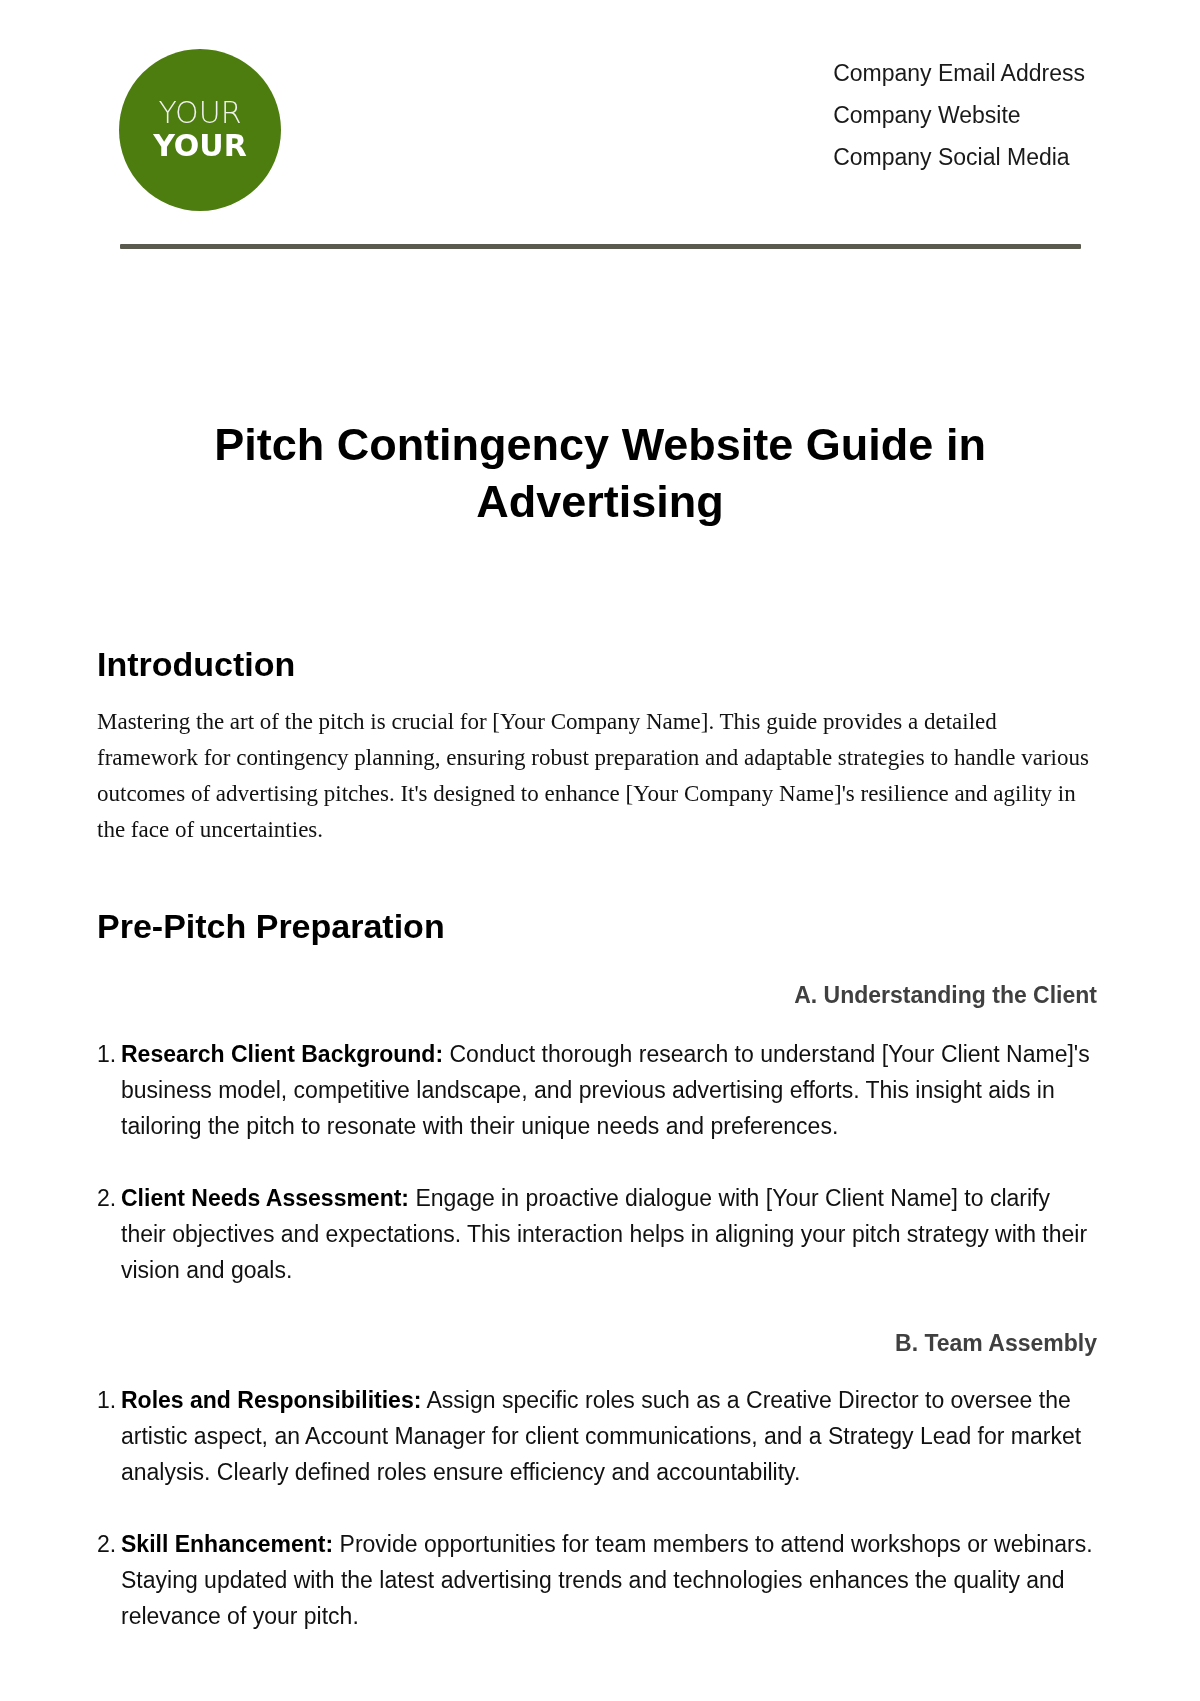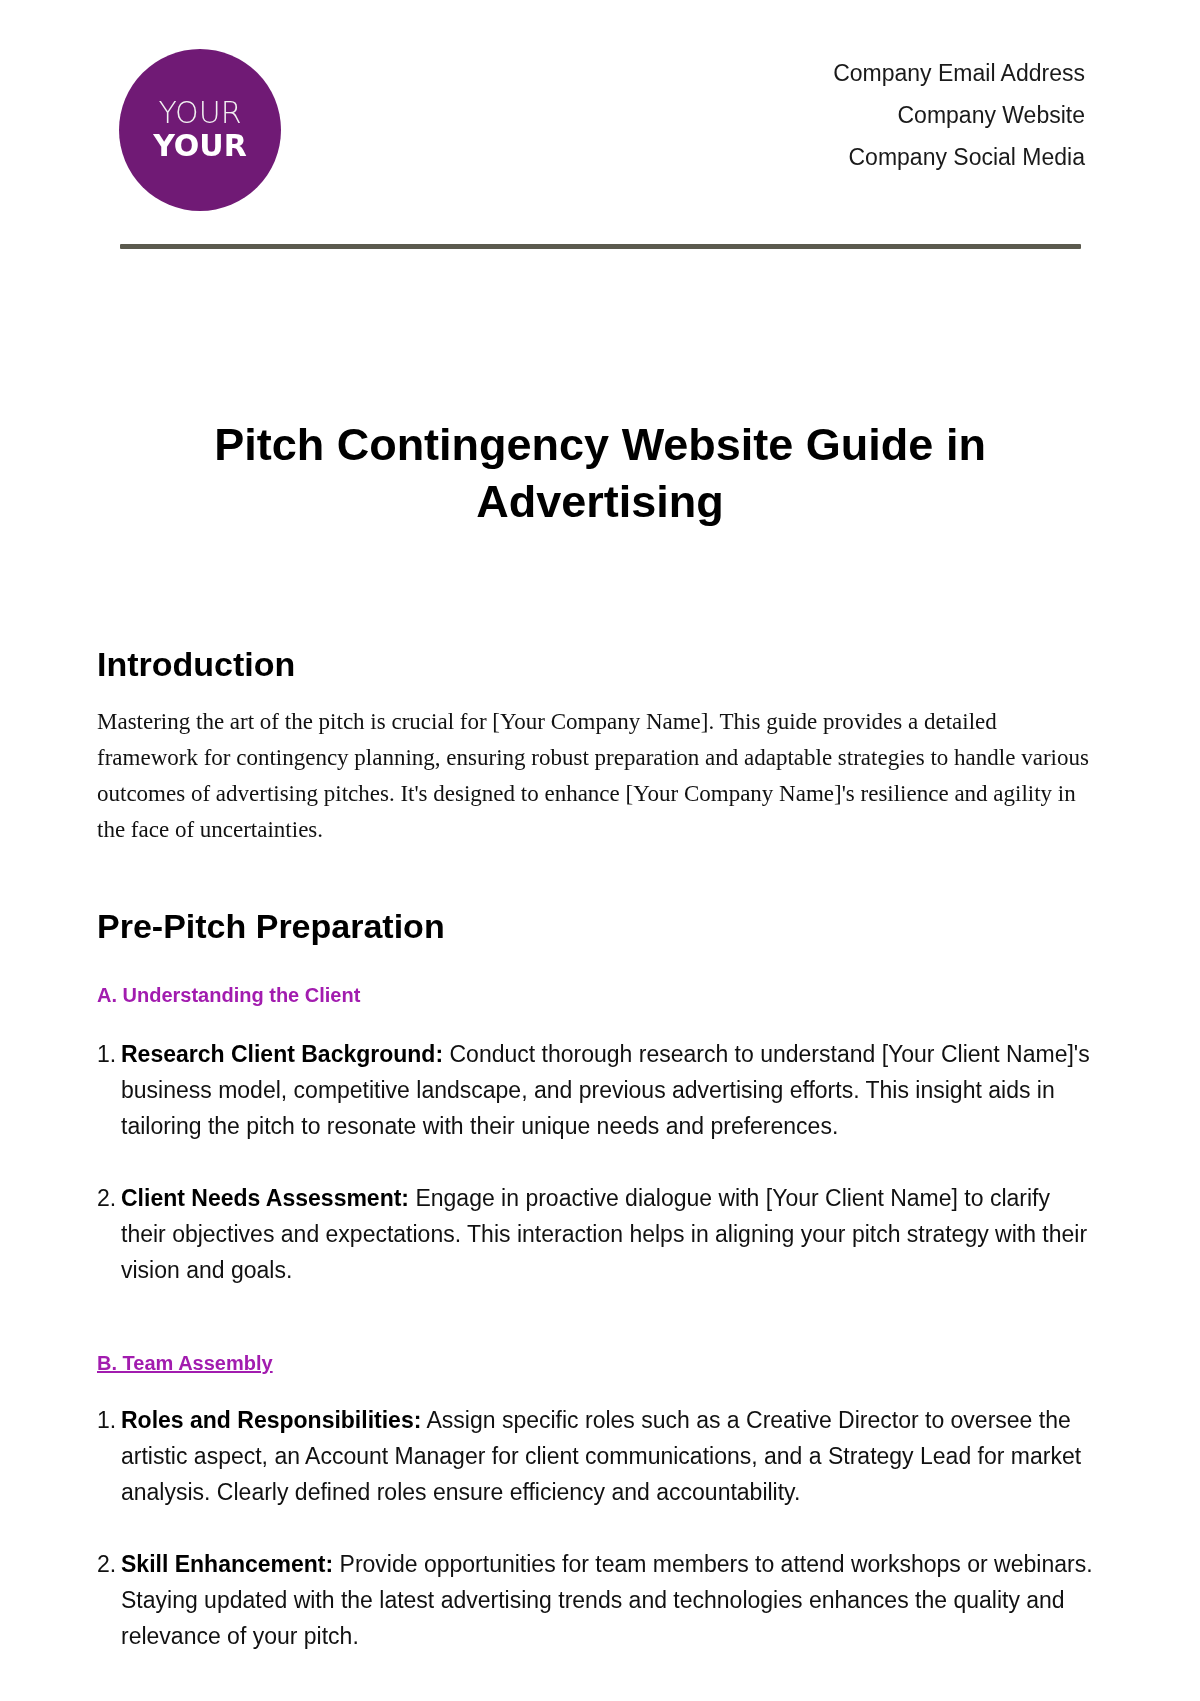--- a/index.html
+++ b/index.html
@@ -2,46 +2,46 @@
 <html><head>
   <meta charset="utf-8">
   <style>
     * { margin: 0; padding: 0; box-sizing: border-box; }
     html, body { width: 1200px; height: 1701px; overflow: hidden; background: #ffffff; }
     body { font-family: "Liberation Sans", "DejaVu Sans", sans-serif; color: #111111; position: relative; }
 
     .header { position: absolute; left: 0; top: 0; width: 1200px; height: 260px; }
     .logo {
       position: absolute; left: 119px; top: 49px; width: 162px; height: 162px;
-      border-radius: 50%; background: #701a75; color: #ffffff;
+      border-radius: 50%; background: #4d7c0f; color: #ffffff;
       display: flex; flex-direction: column; align-items: center; justify-content: center;
     }
     .logo .l1 { font-family: "DejaVu Sans", sans-serif; font-weight: 300; font-size: 30px; letter-spacing: 0px; line-height: 33px; margin-top: -2px; color: #f2f2f2; }
     .logo .l2 { font-family: "DejaVu Sans", sans-serif; font-weight: 700; font-size: 30px; line-height: 33px; color: #ffffff; }
 
-    .contact { position: absolute; right: 115px; top: 52px; text-align: right; }
+    .contact { position: absolute; right: 115px; top: 52px; text-align: left; }
     .contact div { font-size: 23px; line-height: 42px; color: #1a1a1a; }
 
     .divider { position: absolute; left: 120px; top: 244px; width: 961px; height: 5px; background: #5b5a4e; border-radius: 1px; }
 
     .title {
       position: absolute; left: 100px; top: 416px; width: 1000px;
       text-align: center; font-weight: 700; font-size: 45px; line-height: 57px; color: #000000;
     }
 
     .content { position: absolute; left: 97px; top: 642px; width: 1000px; }
     h2 { font-size: 34px; font-weight: 700; line-height: 44px; color: #000; }
-    h3 { font-size: 20px; font-weight: 700; line-height: 34px; color: #a21caf; }
+    h3 { font-size: 23px; font-weight: 700; line-height: 34px; color: #404040; text-align: right; }
     p.body { font-size: 23px; line-height: 36px; color: #111; font-family: Liberation Serif, serif; }
 
     .intro-h { margin-bottom: 18px; }
     .intro-p { margin-bottom: 56px; }
     .pre-h { margin-bottom: 30px; }
     .sub-a { margin-bottom: 24px; }
-    .sub-b { margin-top: 58px; margin-bottom: 22px; text-decoration: underline; }
+    .sub-b { margin-top: 38px; margin-bottom: 22px; }
 
     ol.items { list-style: none; }
     ol.items li { position: relative; padding-left: 24px; font-size: 23px; line-height: 36px; color: #111; margin-bottom: 36px; }
     ol.items li:last-child { margin-bottom: 0; }
     ol.items li .num { position: absolute; left: 0; top: 0; }
     ol.items li .lead { font-weight: 700; color: #000; }
   </style>
 </head>
 <body>
 

